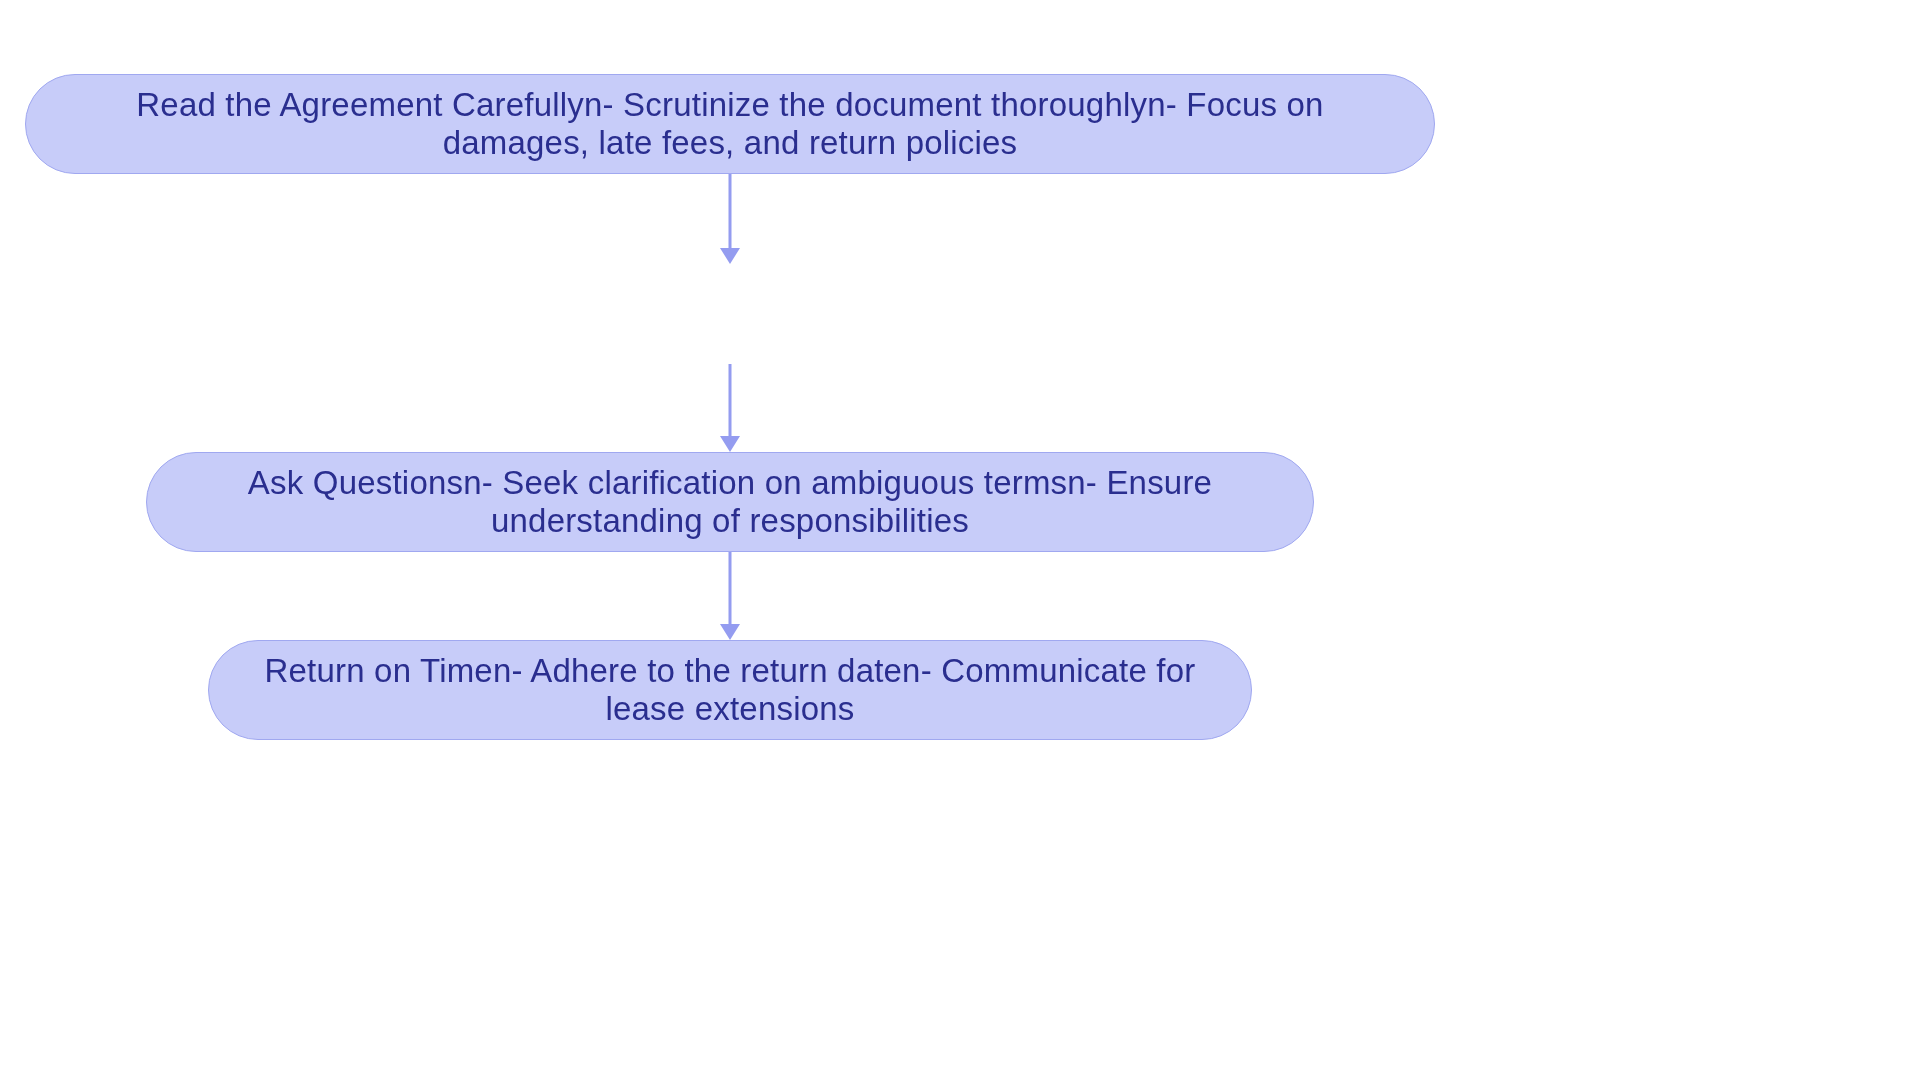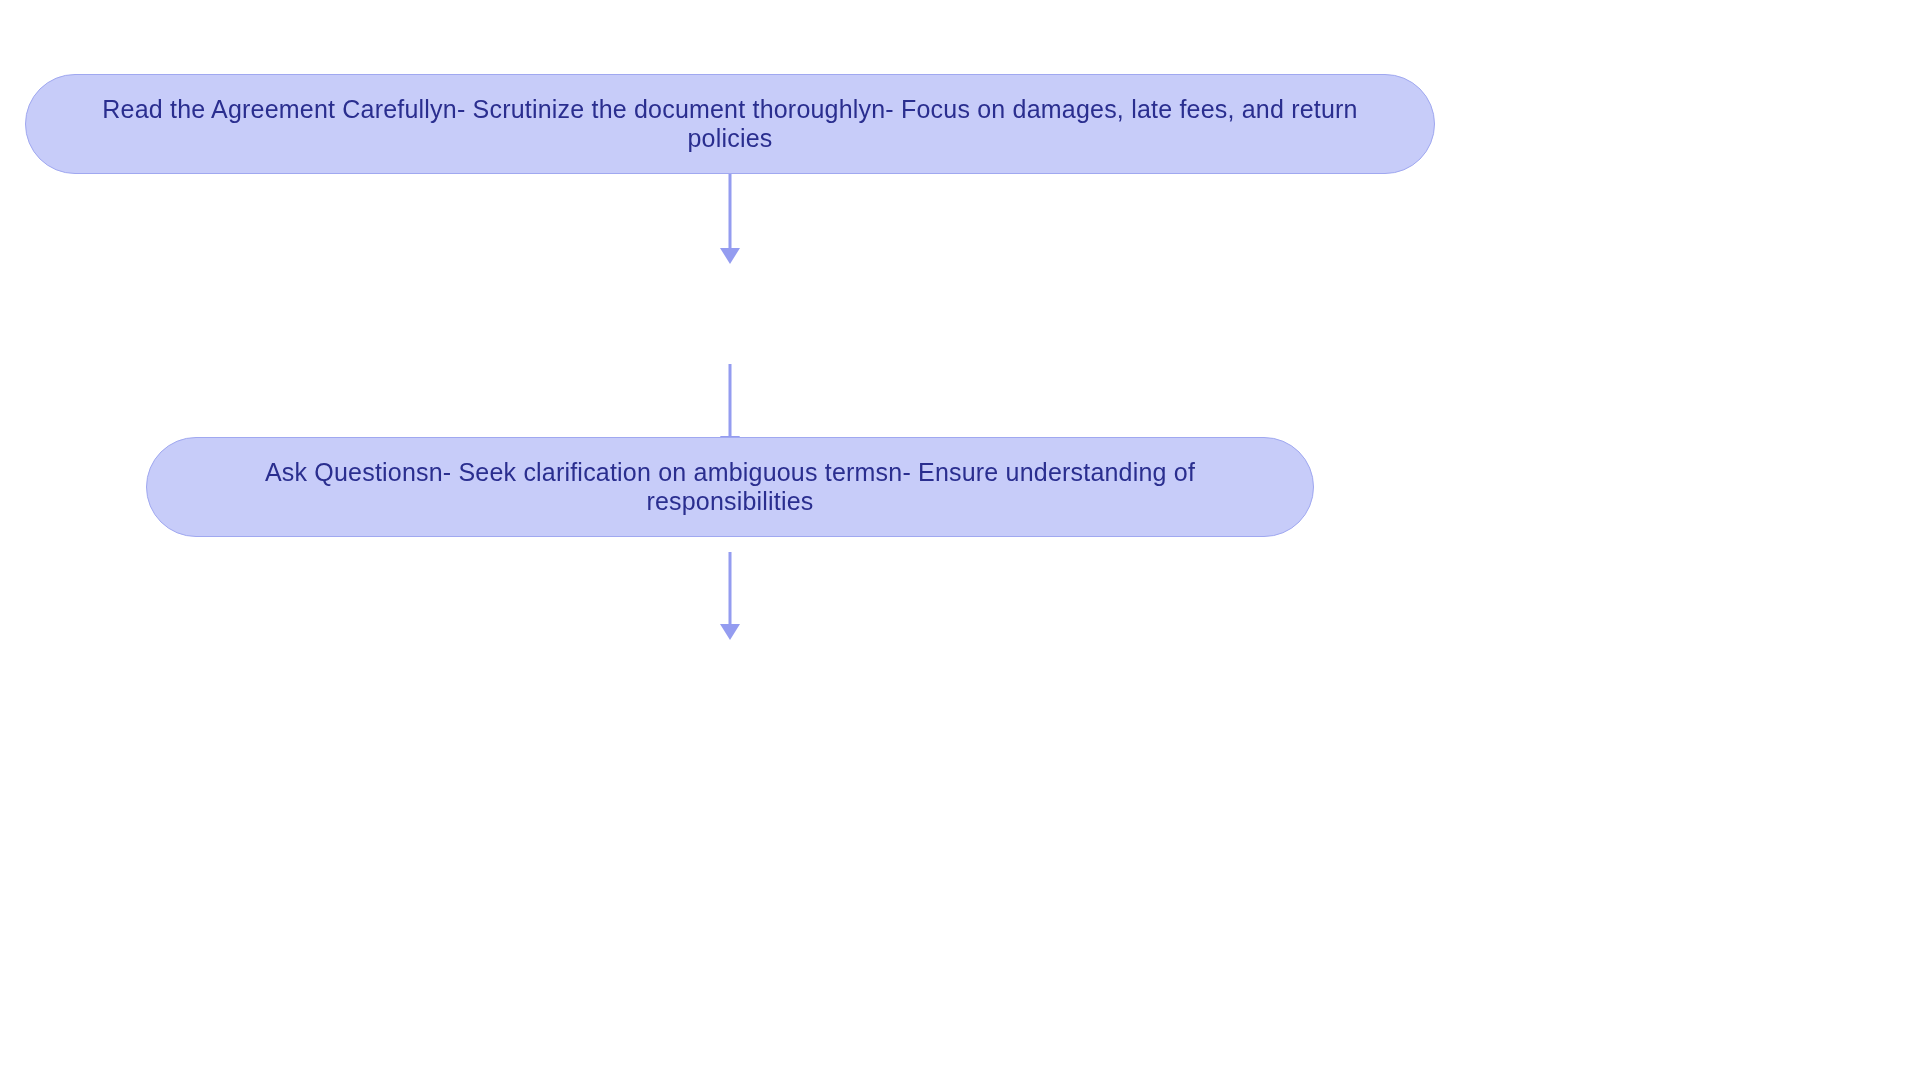--- a/index.html
+++ b/index.html
@@ -19,40 +19,40 @@
   .node {
     position: absolute;
     background: #c7ccf9;
     border: 1px solid #a0a8f0;
     border-radius: 999px;
     display: flex;
     align-items: center;
     justify-content: center;
     text-align: center;
     color: #2a2e8f;
-    font-size: 25px;
+    font-size: 33px;
     font-weight: 400;
     padding: 0 40px;
     letter-spacing: 0.2px;
   }
   .node-1 {
     left: 25px;
     top: 74px;
     width: 1410px;
     height: 100px;
   }
   .node-2 {
     left: 62px;
     top: 264px;
     width: 1336px;
     height: 100px;
   }
   .node-3 {
     left: 146px;
-    top: 437px;
+    top: 452px;
     width: 1168px;
     height: 100px;
   }
   .node-4 {
     left: 208px;
     top: 640px;
     width: 1044px;
     height: 100px;
   }
   .arrow {
@@ -109,14 +109,17 @@
 
   <div class="node node-3">
     <span>Ask Questionsn- Seek clarification on ambiguous termsn- Ensure understanding of responsibilities</span>
   </div>
 
   <div class="arrow arrow-3">
     <div class="arrow-line"></div>
     <div class="arrow-head"></div>
   </div>
 
+  <div class="node node-4">
+    <span>Return on Timen- Adhere to the return daten- Communicate for lease extensions</span>
+  </div>
 
 </div>
 
 </body></html>

